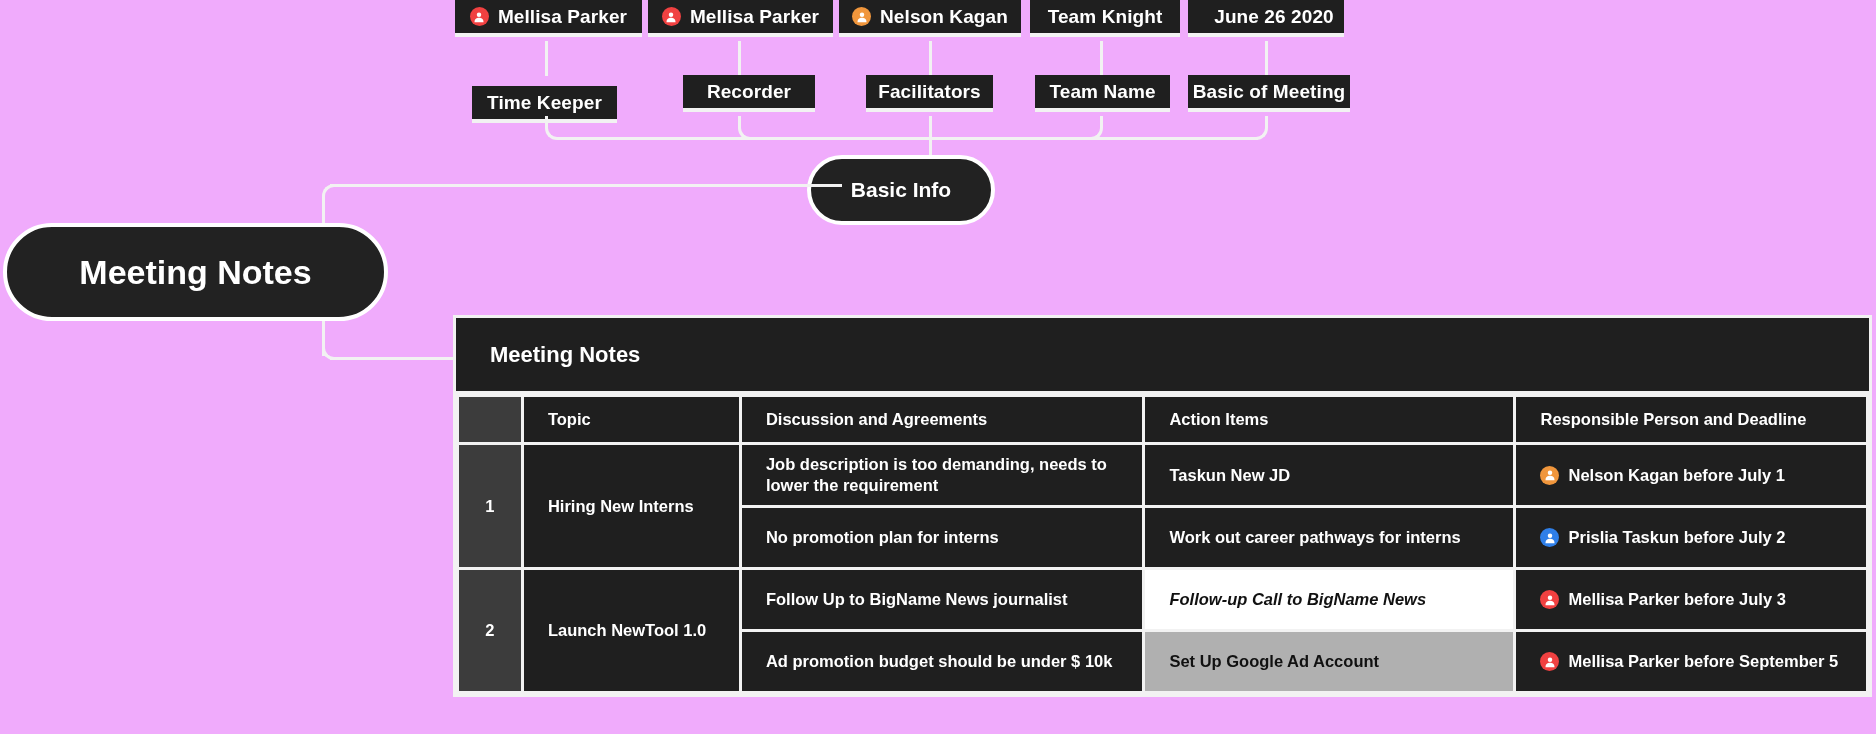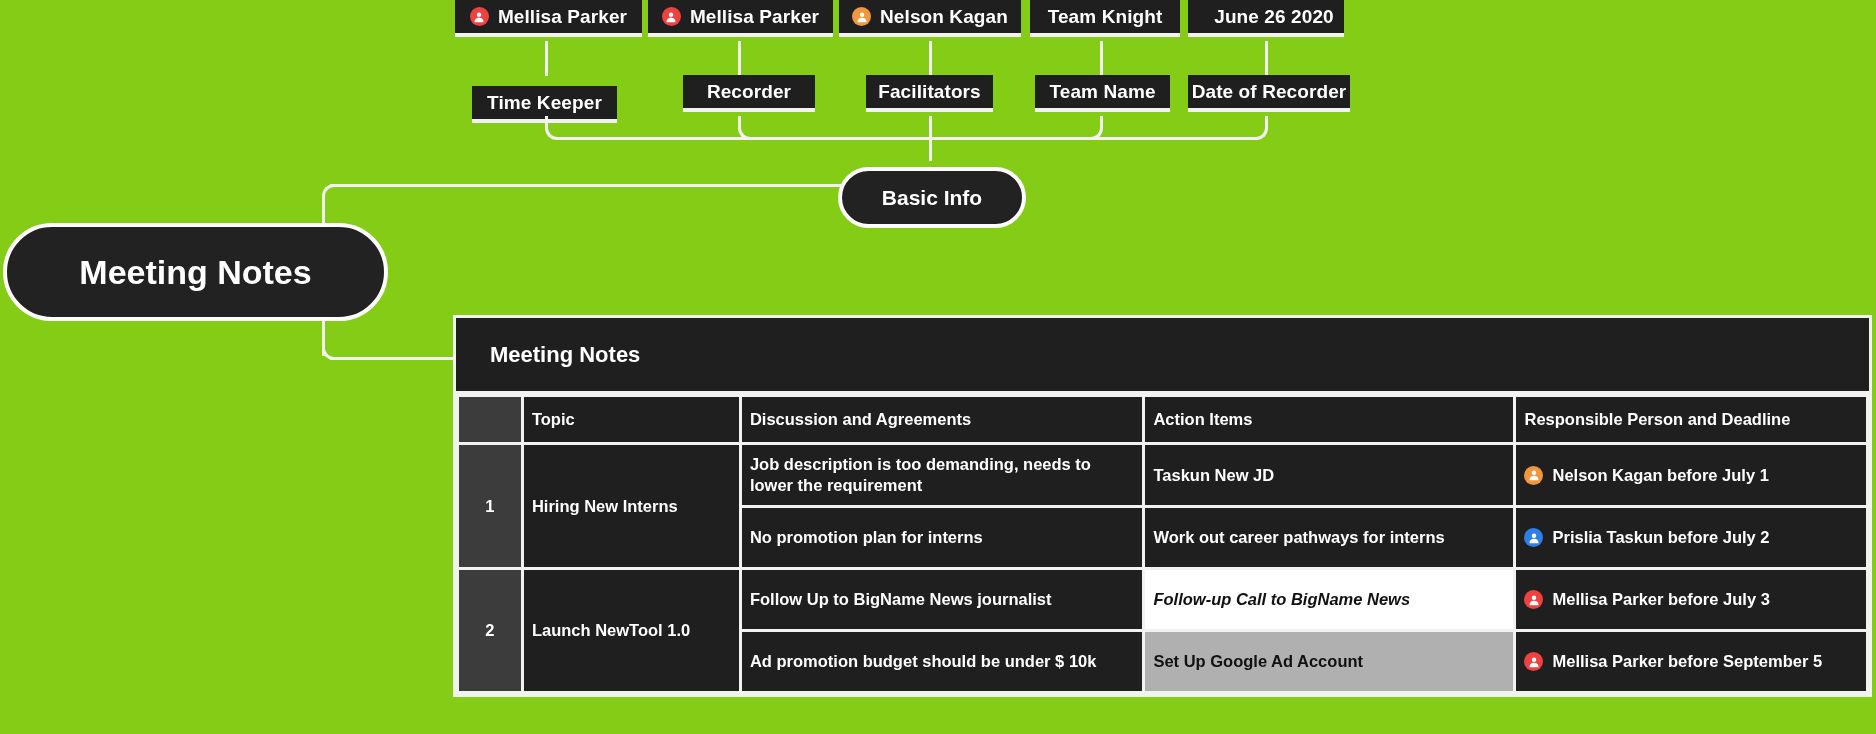--- a/index.html
+++ b/index.html
@@ -2,21 +2,21 @@
 <html><head>
 <meta charset="utf-8">
 <style>
   * { box-sizing: border-box; margin: 0; padding: 0; }
   html, body {
     width: 1876px; height: 734px;
     background: #000;
     font-family: "Liberation Sans", sans-serif;
     overflow: hidden;
   }
-  #stage { position: relative; width: 1876px; height: 734px; background: #84cc16; }
+  #stage { position: relative; width: 1876px; height: 734px; background: #f0abfc; }
 
   
   .ln { position: absolute; background: #f2f2f2; }
   .vln { width: 3px; }
   .hln { height: 3px; }
   .corner {
     position: absolute;
     border: 3px solid #f2f2f2;
     background: transparent;
   }
@@ -84,21 +84,21 @@
   }
   table.grid { width: 100%; border-collapse: collapse; table-layout: fixed; }
   table.grid td, table.grid th {
     border: 3px solid #f2f2f2;
     background: #1f1f1f;
     color: #fff;
     font-size: 16.5px;
     font-weight: bold;
     text-align: left;
     vertical-align: middle;
-    padding: 9px 8px;
+    padding: 9px 24px;
     line-height: 1.28;
   }
   table.grid th { height: 48px; }
   .col-idx { width: 56px; background: #3c3c3c !important; text-align: center !important;
              padding: 0 !important; font-weight: normal; color: #e8e8e8; }
   .col-topic { width: 188px; }
   .col-disc  { width: 348px; }
   .col-act   { width: 320px; }
   .col-resp  { width: 304px; }
   .hdr-idx { background: #3c3c3c !important; }
@@ -158,42 +158,42 @@
   <div class="node" id="role-1" style="left:683px; top:75px; width:132px;">
     <span>Recorder</span>
   </div>
   <div class="node" id="role-2" style="left:866px; top:75px; width:127px;">
     <span>Facilitators</span>
   </div>
   <div class="node" id="role-3" style="left:1035px; top:75px; width:135px;">
     <span>Team Name</span>
   </div>
   <div class="node" id="role-4" style="left:1188px; top:75px; width:162px;">
-    <span>Date of Recorder</span>
+    <span>Basic of Meeting</span>
   </div>
 
   <div class="ln vln" style="left:545px; top:116px; height:10px;"></div>
   <div class="corner c-bl" style="left:545px; top:124px; width:16px; height:16px;"></div>
 
   <div class="ln vln" style="left:738px; top:116px; height:10px;"></div>
   <div class="corner c-bl" style="left:738px; top:124px; width:16px; height:16px;"></div>
 
   <div class="ln vln" style="left:929px; top:116px; height:24px;"></div>
 
   <div class="ln vln" style="left:1100px; top:116px; height:10px;"></div>
   <div class="corner c-br" style="left:1087px; top:124px; width:16px; height:16px;"></div>
 
   <div class="ln vln" style="left:1265px; top:116px; height:10px;"></div>
   <div class="corner c-br" style="left:1252px; top:124px; width:16px; height:16px;"></div>
 
   <div class="ln hln" style="left:558px; top:137px; width:700px;"></div>
 
   <div class="ln vln" style="left:929px; top:137px; height:24px;"></div>
 
-  <div class="pill" id="pill-basic" style="left:838px; top:155px; width:188px; height:61px;margin-top:12px;">
+  <div class="pill" id="pill-basic" style="left:807px; top:155px; width:188px; height:70px;">
     <span>Basic Info</span>
   </div>
 
   <div class="ln hln" style="left:330px; top:184px; width:512px;"></div>
   <div class="corner c-tl" style="left:322px; top:184px; width:16px; height:16px;"></div>
   <div class="ln vln" style="left:322px; top:196px; height:160px;"></div>
   <div class="corner c-bl" style="left:322px; top:344px; width:16px; height:16px;"></div>
   <div class="ln hln" style="left:330px; top:357px; width:128px;"></div>
 
   <div class="pill" id="pill-root" style="left:3px; top:223px; width:385px; height:98px;">

